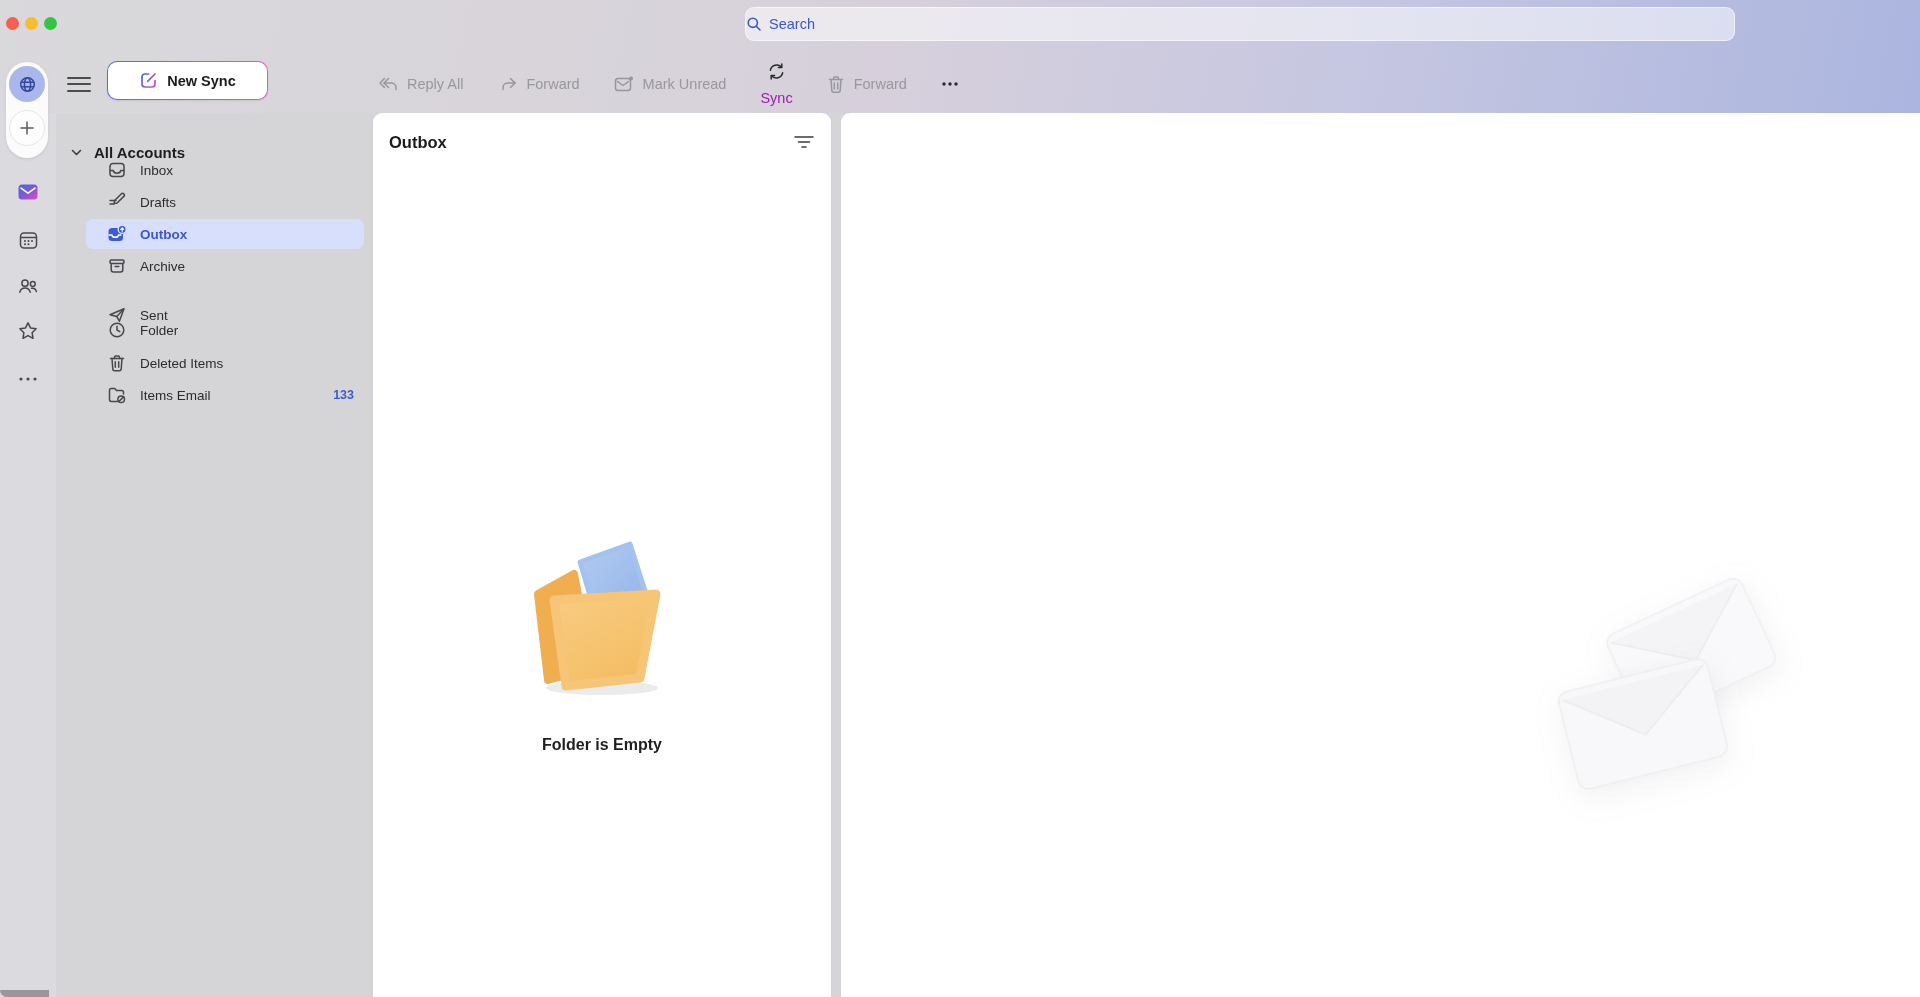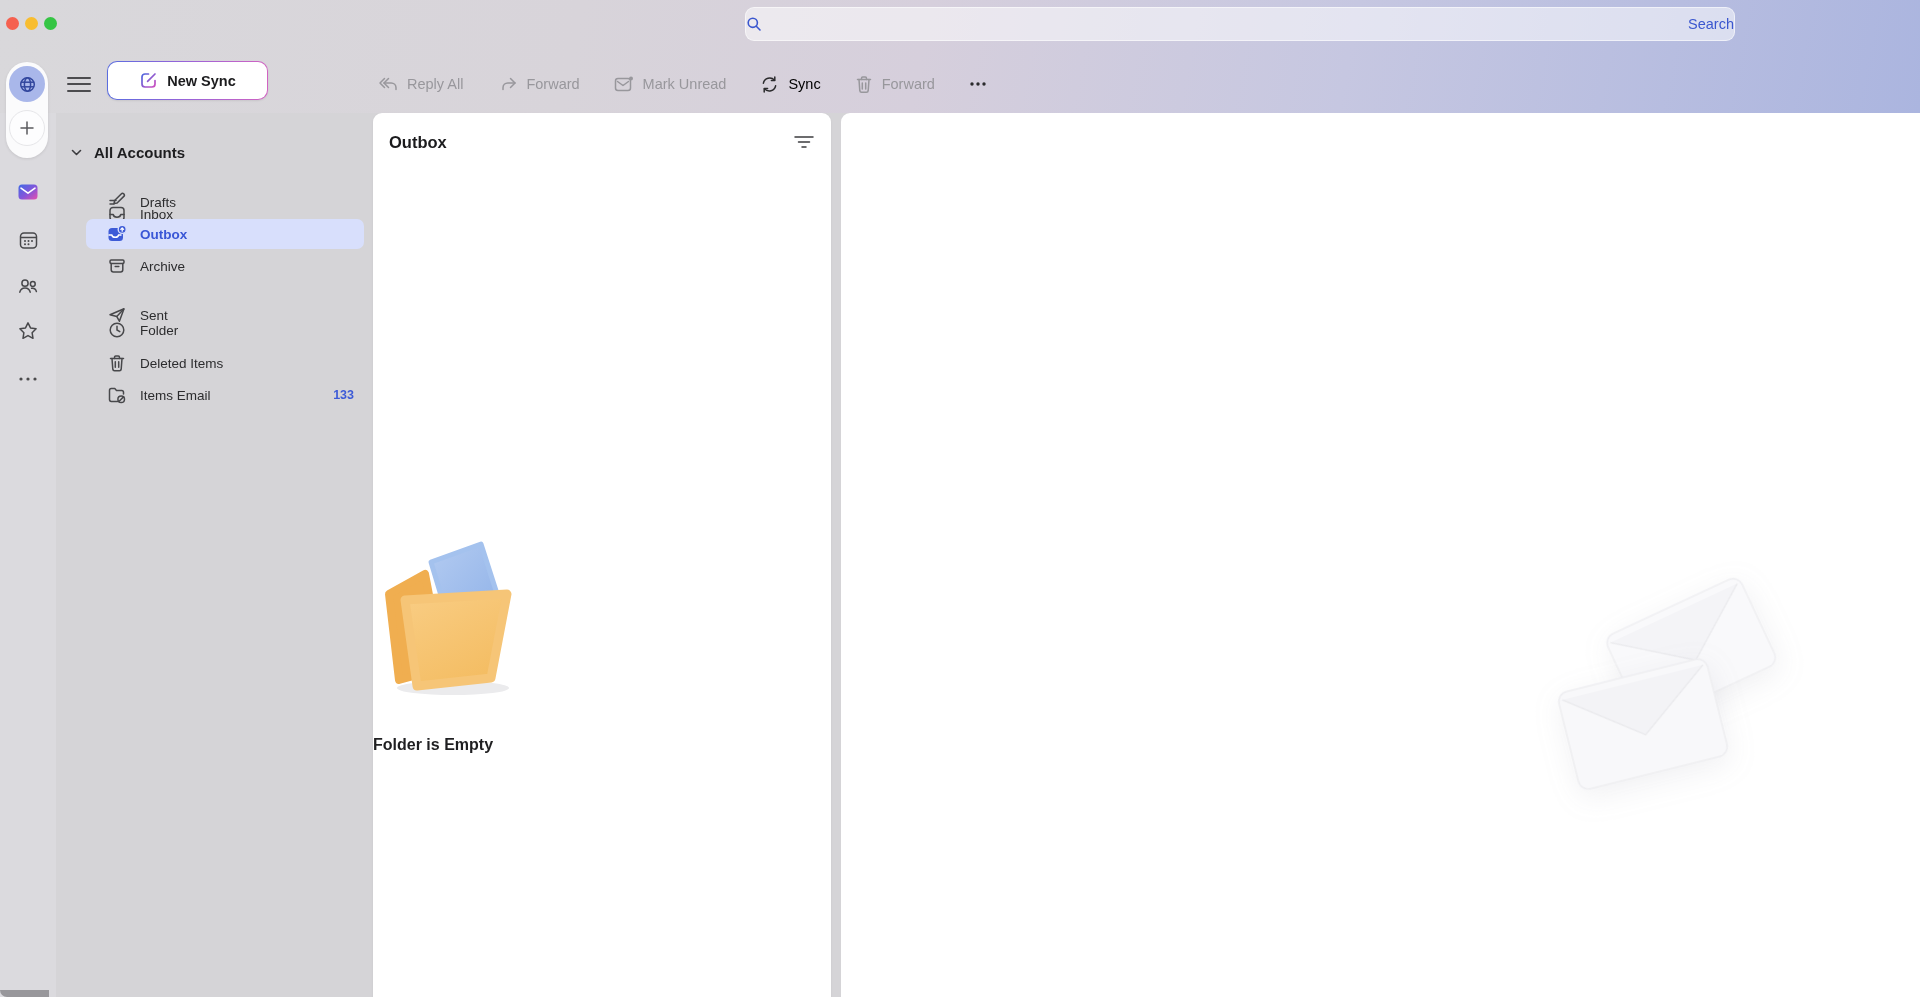--- a/index.html
+++ b/index.html
@@ -11,21 +11,21 @@
   
   .header-bg { left:0; top:0; width:1920px; height:113px;
     background:linear-gradient(101deg,#d9d8db 0%,#d8d4da 30%,#d6cfdc 48%,#c6c7e1 70%,#abb5df 100%); }
   .traffic { width:13px; height:13px; border-radius:50%; top:17px; }
   .t-close { left:6px;  background:#f5604f; }
   .t-min   { left:25px; background:#f8bd2f; }
   .t-zoom  { left:44px; background:#35c544; }
 
   .search-bar { left:745px; top:7px; width:990px; height:34px; border-radius:9px;
     background:rgba(255,255,255,0.52); border:1px solid rgba(255,255,255,0.55);
-    display:flex; align-items:center; justify-content:space-between; gap:7px;
+    display:flex; align-items:center; justify-content:flex-start; gap:7px;
     color:#3b57cf; font-size:14.5px; font-weight:500; cursor:text; }
 
   
   .rail-bg { left:0; top:113px; width:56px; height:884px; background:#dbdade; }
   .rail-pill { left:6px; top:62px; width:42px; height:96px; border-radius:21px;
     background:#fbfbfc; box-shadow:0 1px 3px rgba(0,0,0,0.10); }
   .globe-btn { left:9px; top:66px; width:36px; height:36px; border-radius:50%;
     background:#a9b7ea; display:flex; align-items:center; justify-content:center; }
   .plus-btn { left:9px; top:110px; width:36px; height:36px; border-radius:50%;
     background:#fdfdfe; border:1px solid #e6e6e9; display:flex; align-items:center; justify-content:center; }
@@ -53,32 +53,32 @@
     font-size:13.5px; color:#2c2c2e; cursor:pointer; }
   .folder-row .ficon { width:20px; height:20px; margin-right:13px; flex:0 0 auto;
     display:flex; align-items:center; justify-content:center; }
   .folder-row.selected { background:#d8dffc; color:#3a57d6; font-weight:700; }
   .folder-row .count { margin-left:auto; font-size:12.5px; font-weight:700; color:#3d5bd7; }
 
   
   .toolbar { left:378px; top:63px; height:42px; display:flex; align-items:center; gap:34px; }
   .tb-item { display:flex; align-items:center; gap:9px; font-size:14.5px; cursor:pointer; }
   .tb-item.disabled { color:#98979c; cursor:default; }
-  .tb-item.enabled  { color:#000000; }
+  .tb-item.enabled  { color:#a21caf;flex-direction:column; }
 
   
   .list-pane { left:373px; top:113px; width:458px; height:884px; background:#fff;
     border-radius:9px 9px 0 0; box-shadow:0 1px 3px rgba(0,0,0,0.05); }
   .list-pane-header { position:absolute; left:16px; right:14px; top:17px; height:24px;
     display:flex; align-items:center; justify-content:space-between; }
   .list-pane-title { font-size:16.5px; font-weight:700; color:#1b1b1d; }
   .filter-btn { width:26px; height:22px; display:flex; align-items:center; justify-content:center; cursor:pointer; }
 
   .empty-state { position:absolute; left:0; top:425px; width:100%;
-    display:flex; flex-direction:column; align-items:flex-start; }
+    display:flex; flex-direction:column; align-items:center; }
   .empty-title { margin-top:32px; font-size:16px; font-weight:700; color:#1f1f21; }
   .empty-sub { margin-top:13px; width:300px; text-align:center;
     font-size:12.8px; line-height:1.45; color:#5d5d61; }
 
   .reading-pane { left:841px; top:113px; width:1079px; height:884px; background:#fff;
     border-radius:9px 0 0 0; }
   .env { position:absolute; filter:drop-shadow(0 8px 14px rgba(120,120,135,0.10)); }
 
   .window-corner { left:0; top:990px; width:49px; height:7px; background:#98979b;
     border-radius:0 0 0 8px; }
@@ -275,21 +275,21 @@
 
 <div class="abs accounts-row">
   <span style="display:flex;">
     <svg width="13" height="13" viewBox="0 0 13 13" fill="none" stroke="#3c3c3f" stroke-width="1.6" stroke-linecap="round" stroke-linejoin="round">
         <path d="M2.5 4.5l4 4 4-4"></path>
       </svg>
   </span>
   <span class="lbl">All Accounts</span>
 </div>
 
-<div class="abs folder-row" style="top:155px;margin-top:44px;">
+<div class="abs folder-row" style="top:155px;">
   <span class="ficon">
     <svg width="20" height="20" viewBox="0 0 20 20" fill="none" stroke="#48484b" stroke-width="1.5" stroke-linejoin="round">
       <rect x="3" y="3.5" width="14" height="13" rx="3"></rect>
       <path d="M3 10.5h3.2c.3 1.6 1.8 2.7 3.8 2.7s3.5-1.1 3.8-2.7H17" stroke-linecap="round"></path>
     </svg>
   </span>
   <span>Inbox</span>
 </div>
 
 <div class="abs folder-row" style="top:187px;">

